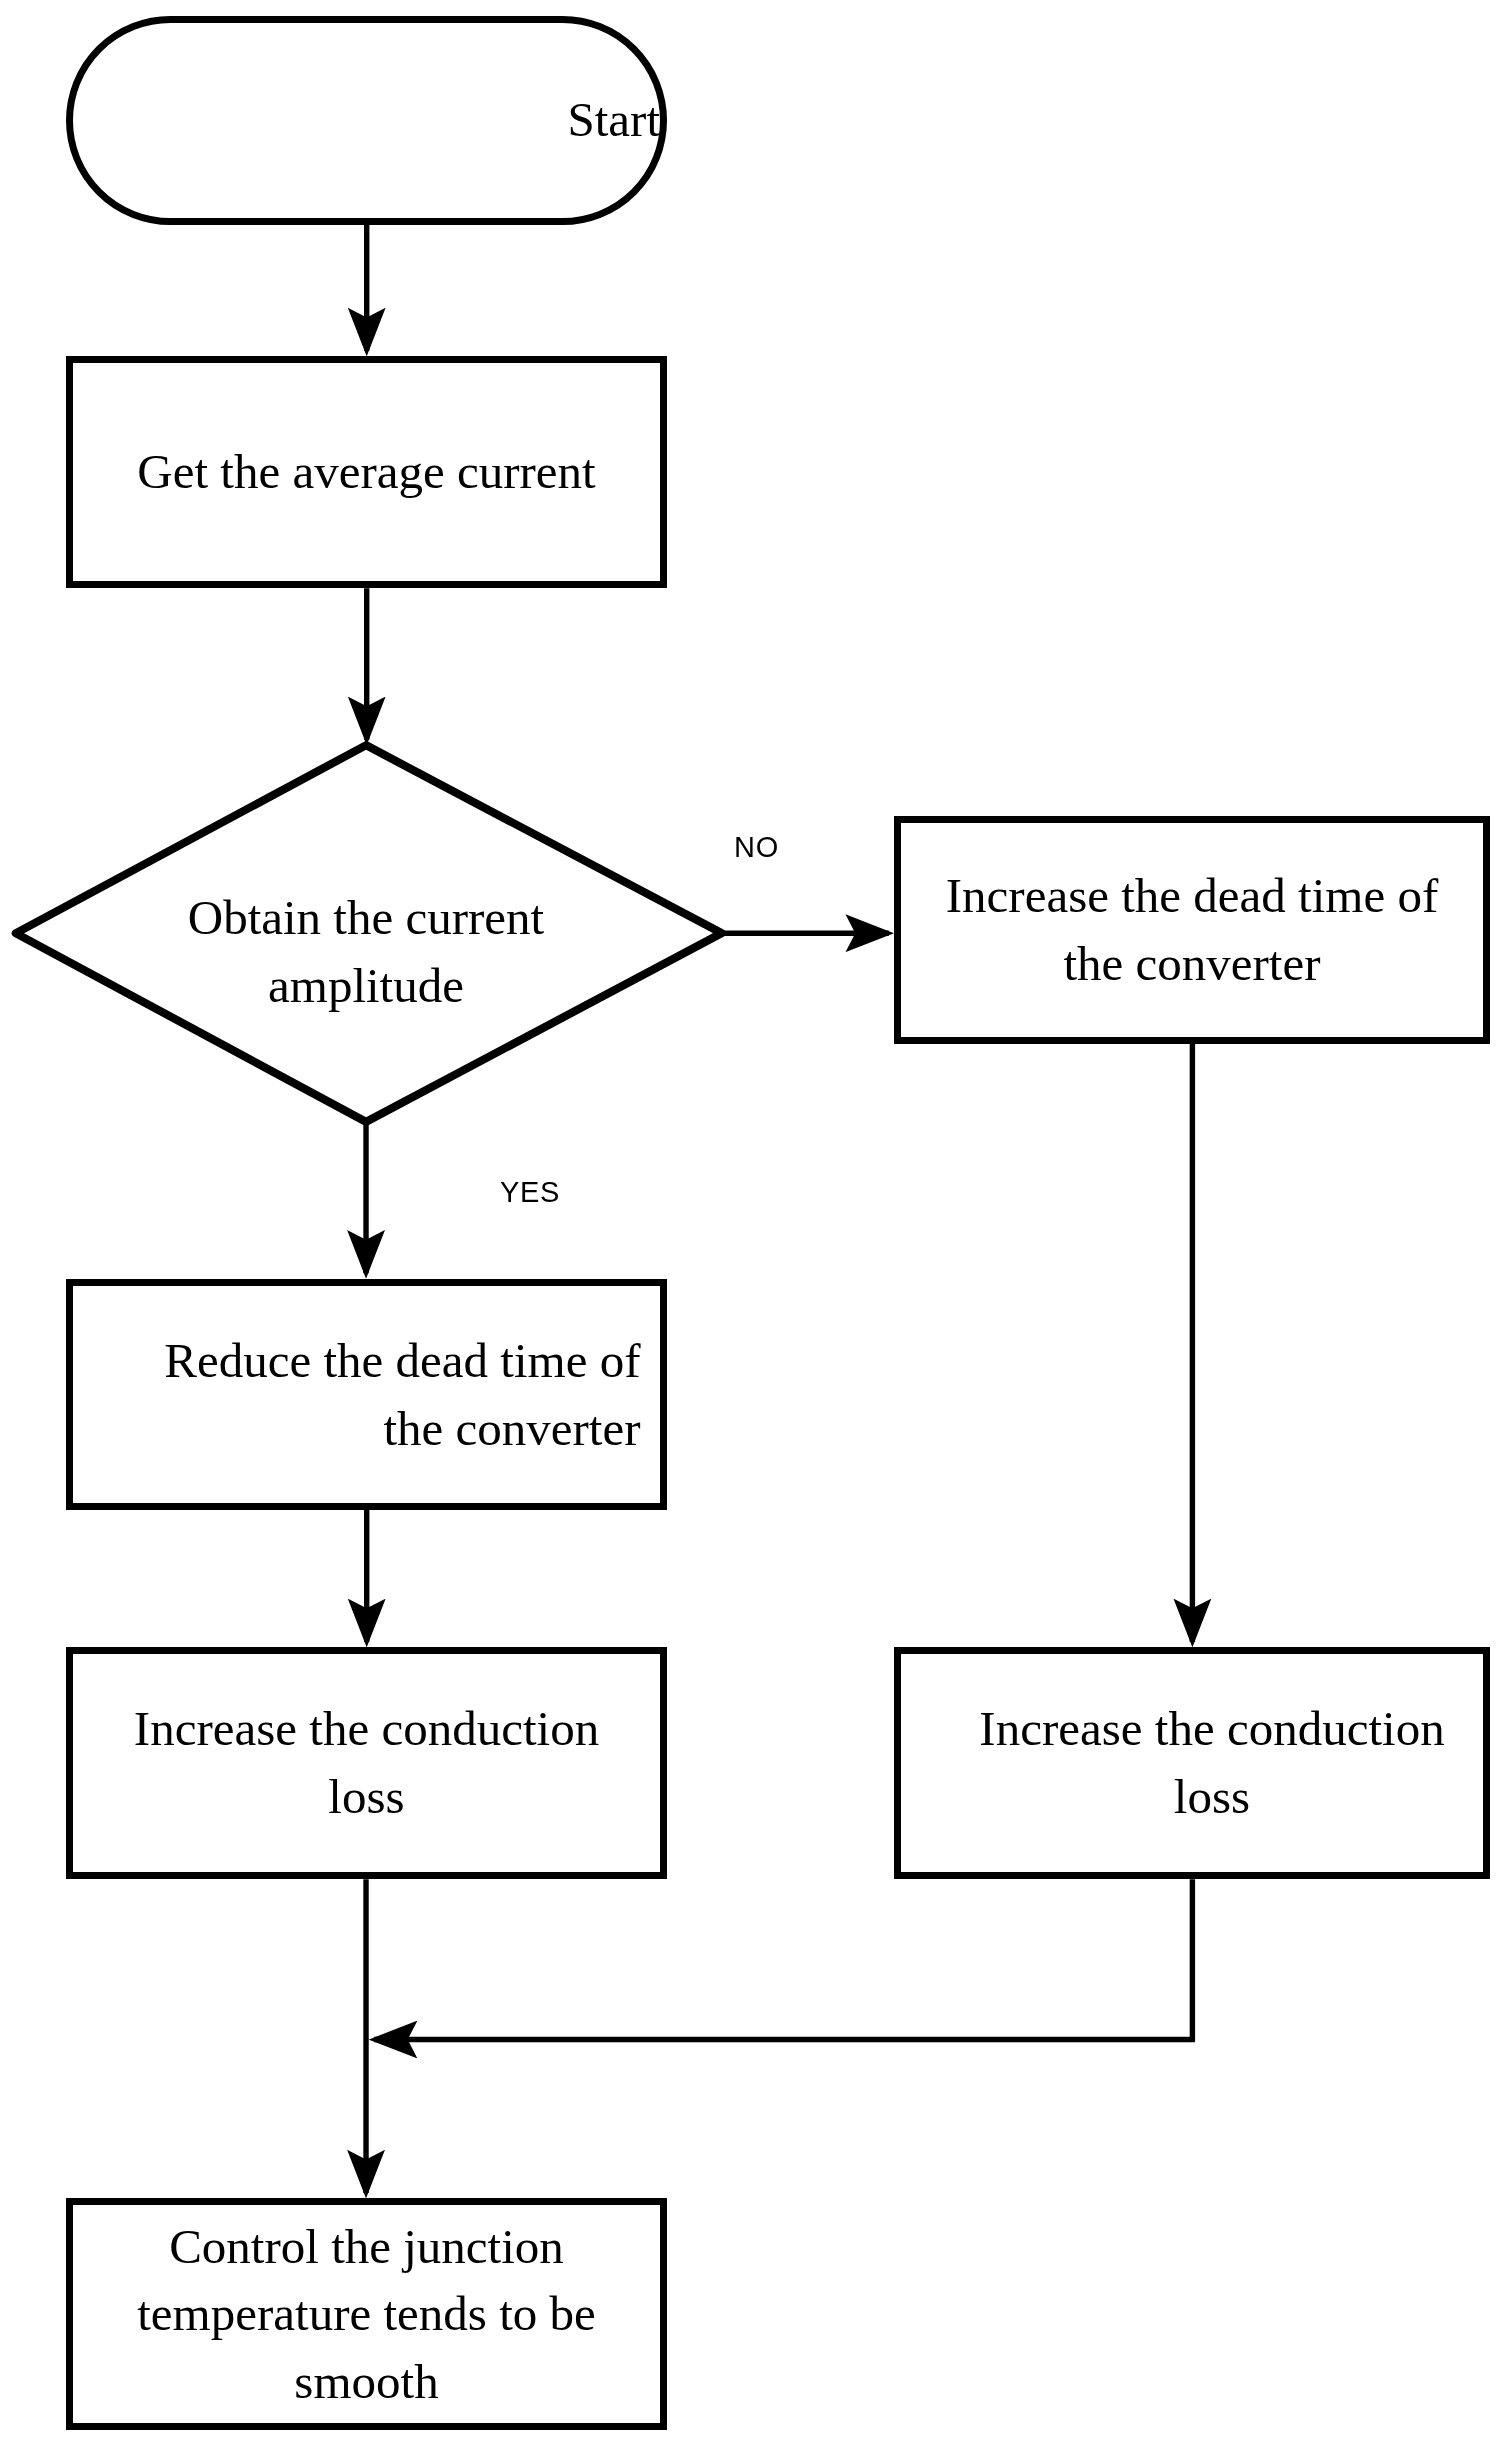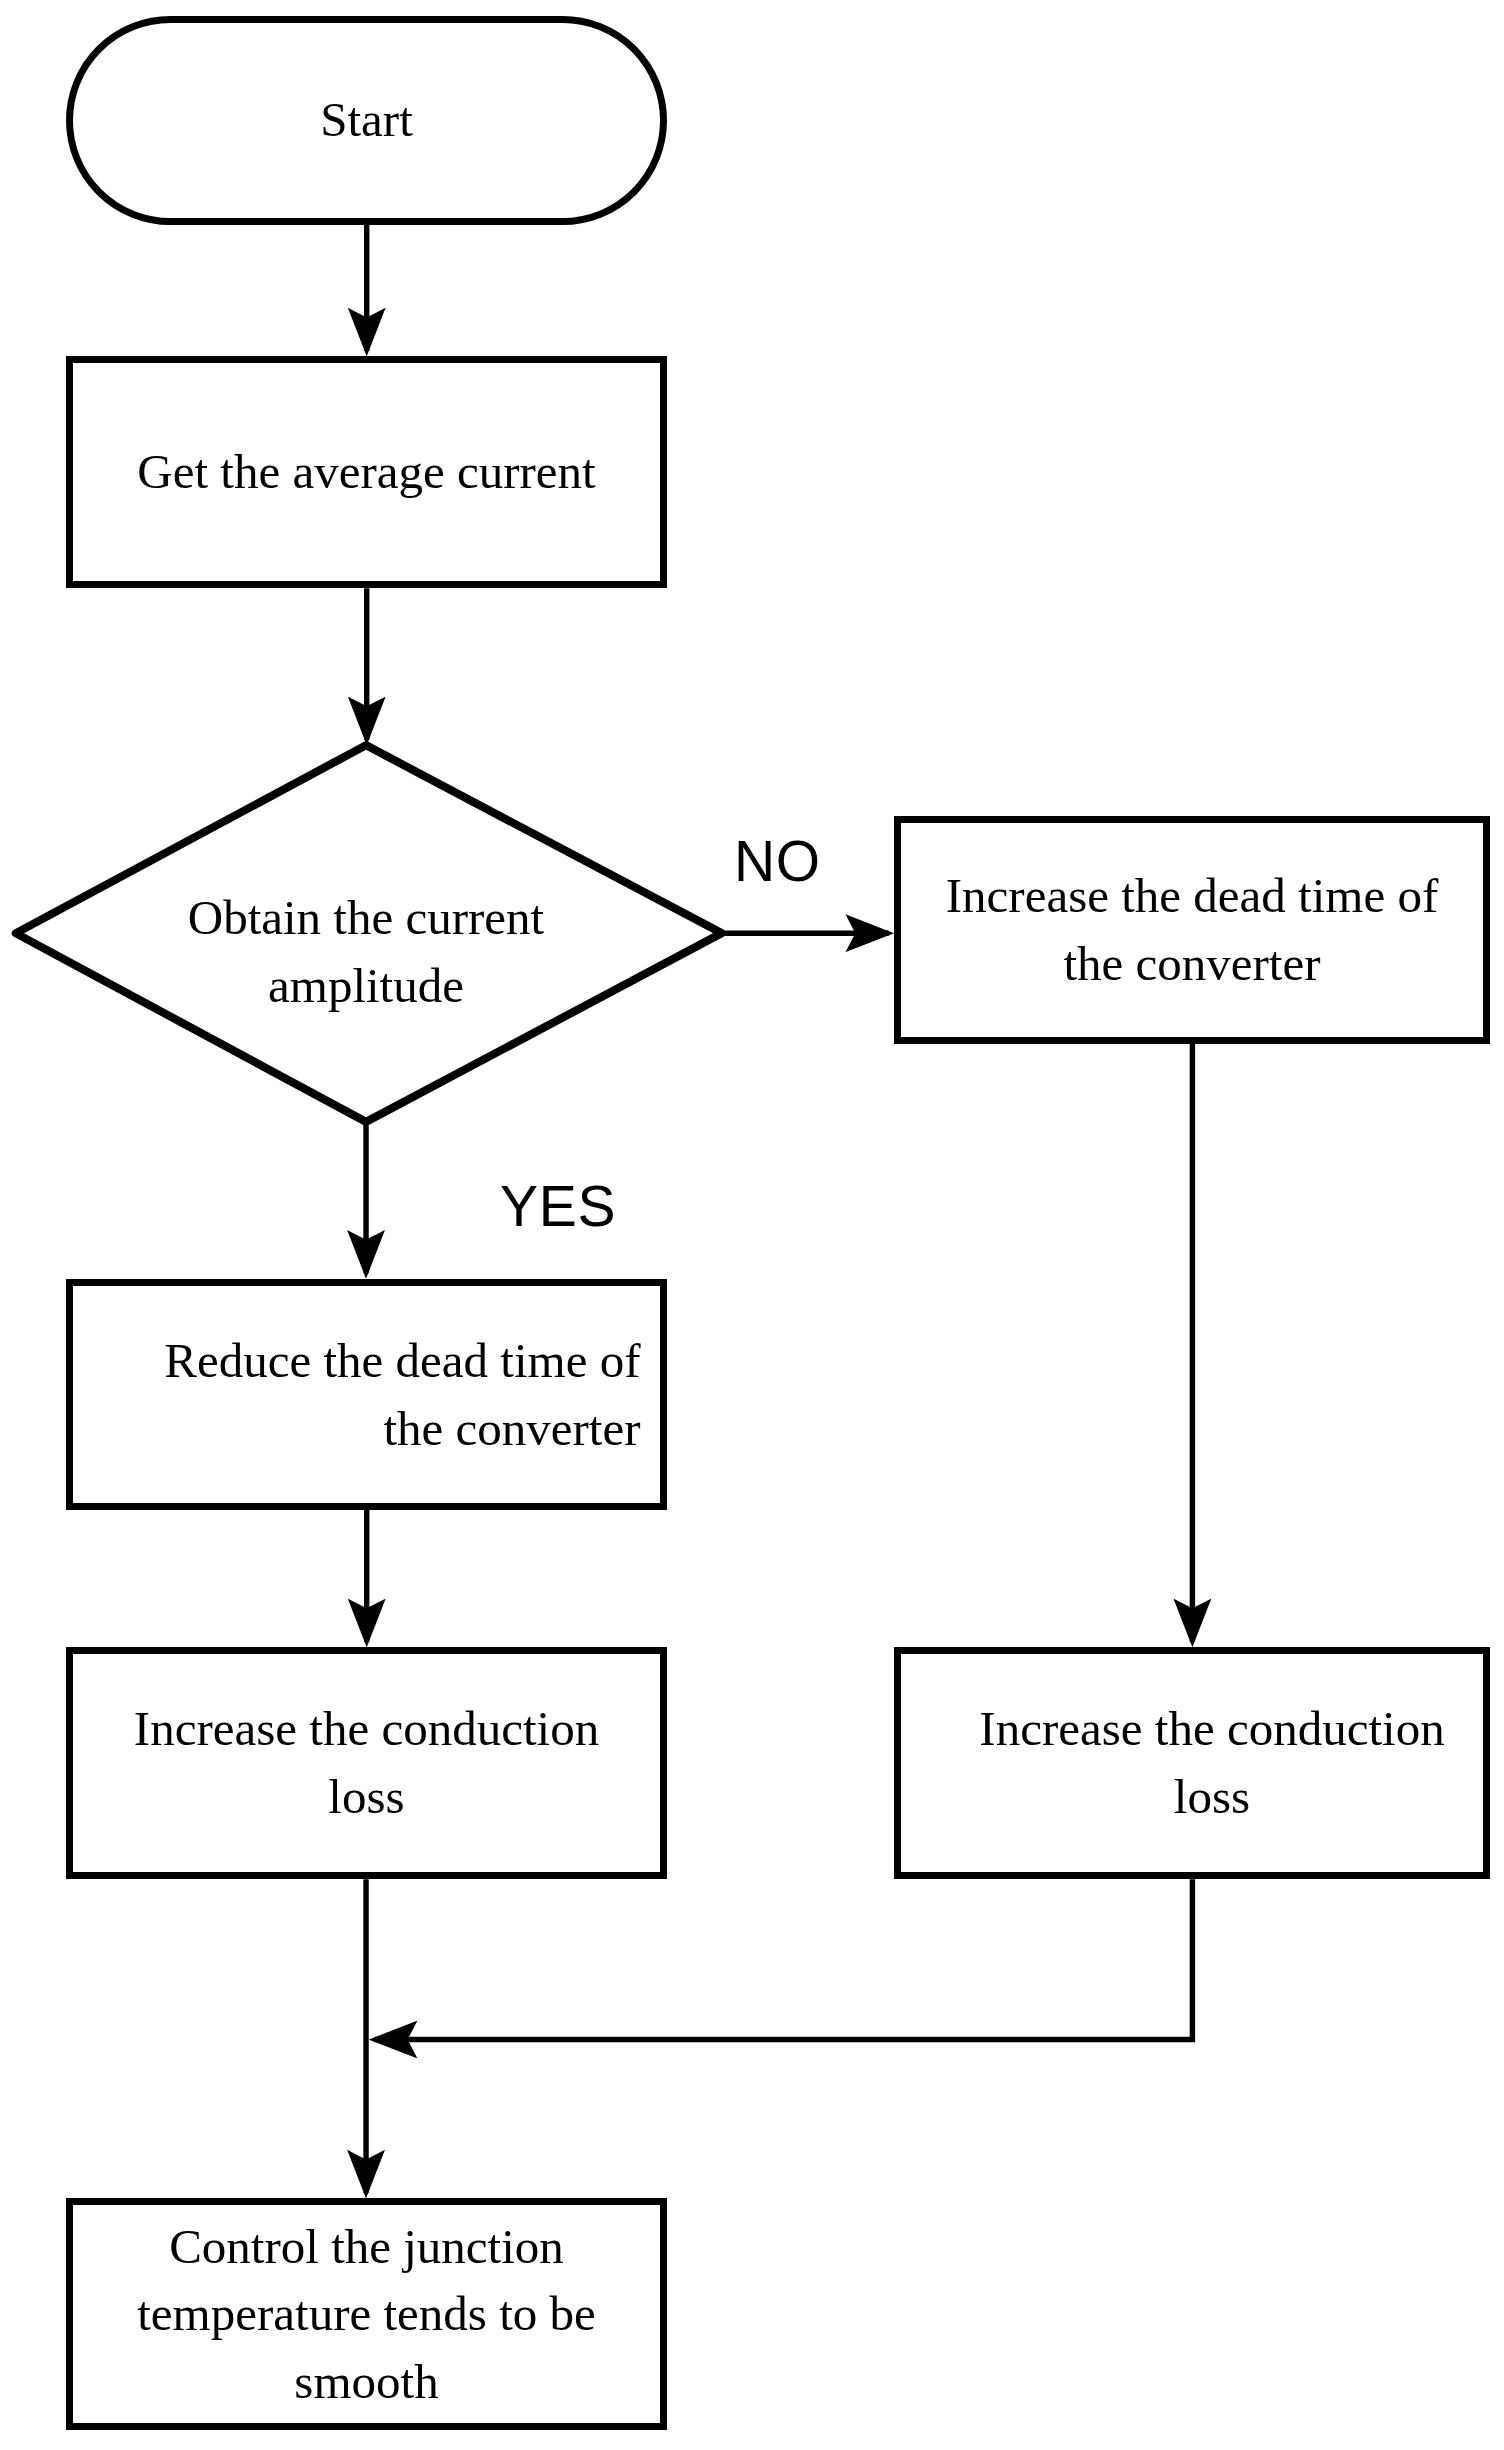--- a/index.html
+++ b/index.html
@@ -25,30 +25,30 @@
     justify-content: center;
     text-align: center;
     color: #000000;
     font-family: "Liberation Serif", "DejaVu Serif", serif;
     font-size: 49px;
     line-height: 1.38;
   }
   .node .txt { display: block; }
   .w810 { width: 548px; }
   .w680 { width: 460px; margin-top: 36px; }
-  .terminator { border-radius: 105px; }
+  .terminator { border-radius: 105px; justify-content: flex-end; }
   .decision-text {
     border: none;
     background: transparent;
   }
   .edge-label {
     position: absolute;
     color: #000000;
     font-family: "Liberation Sans", "DejaVu Sans", sans-serif;
-    font-size: 57px;
+    font-size: 29px;
     line-height: 1;
     letter-spacing: 0.7px;
     text-align: right;
   }
 </style>
 </head>
 <body>
 
 <div class="stage">
 

